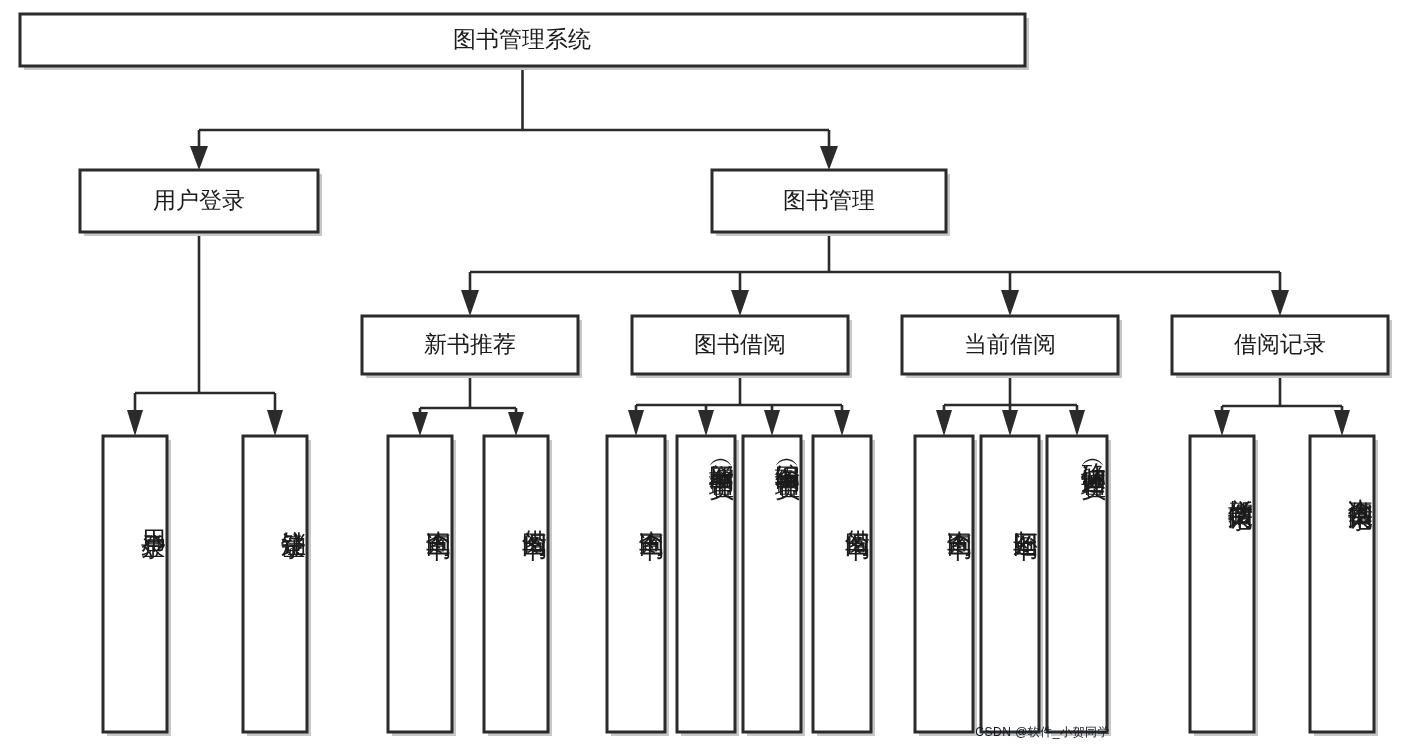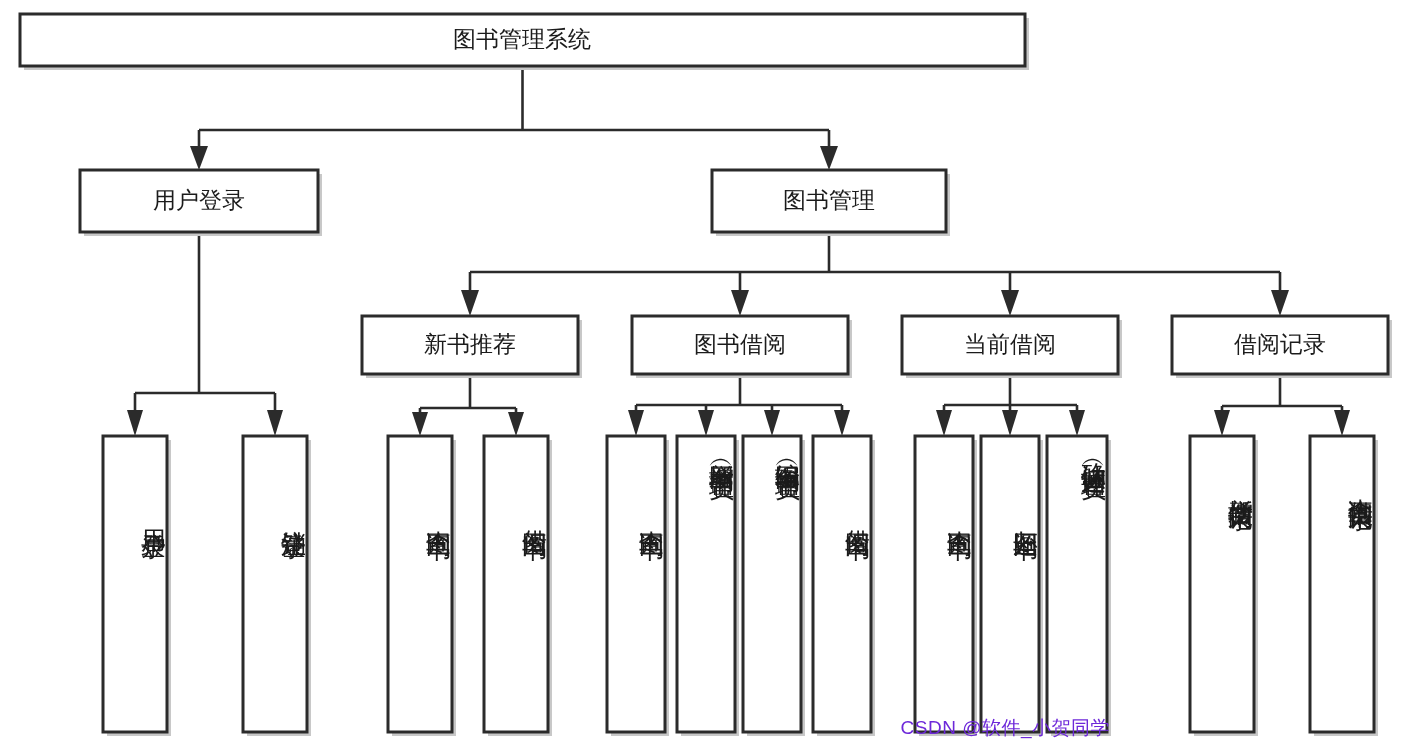--- a/index.html
+++ b/index.html
@@ -58,22 +58,22 @@
     color: #1b1b1b;
     text-align: center;
     white-space: nowrap;
     pointer-events: none;
   }
   .watermark {
     position: absolute;
     right: 10px;
     bottom: 6px;
     font-family: "Liberation Sans", "DejaVu Sans", sans-serif;
-    font-size: 19px;
-    color: #6d28d9;
+    font-size: 12px;
+    color: #0f172a;
     letter-spacing: 0.5px;
     white-space: nowrap;
   }
 </style>
 </head>
 <body>
 
 <div id="diagram-root">
 
   <svg class="diagram" viewBox="0 0 1405 747">

